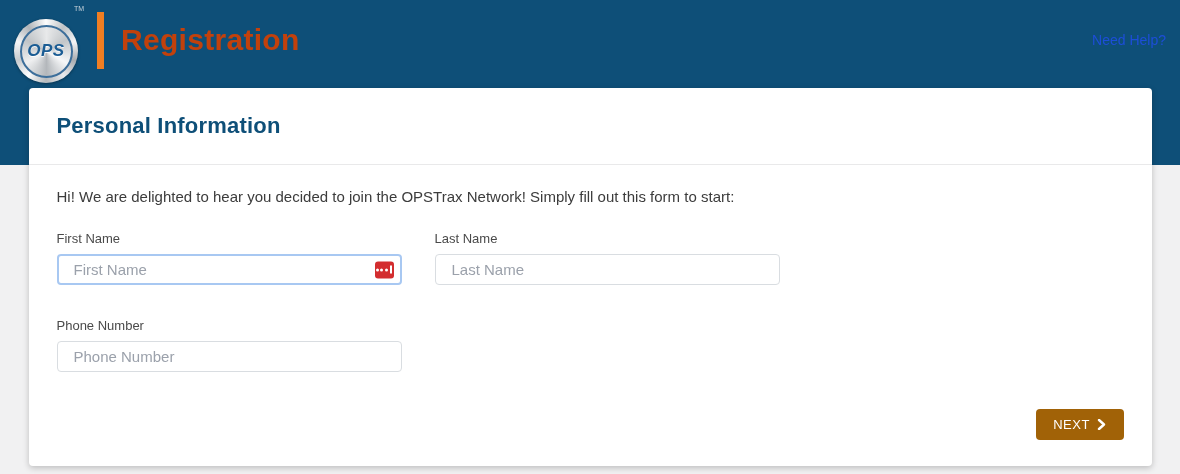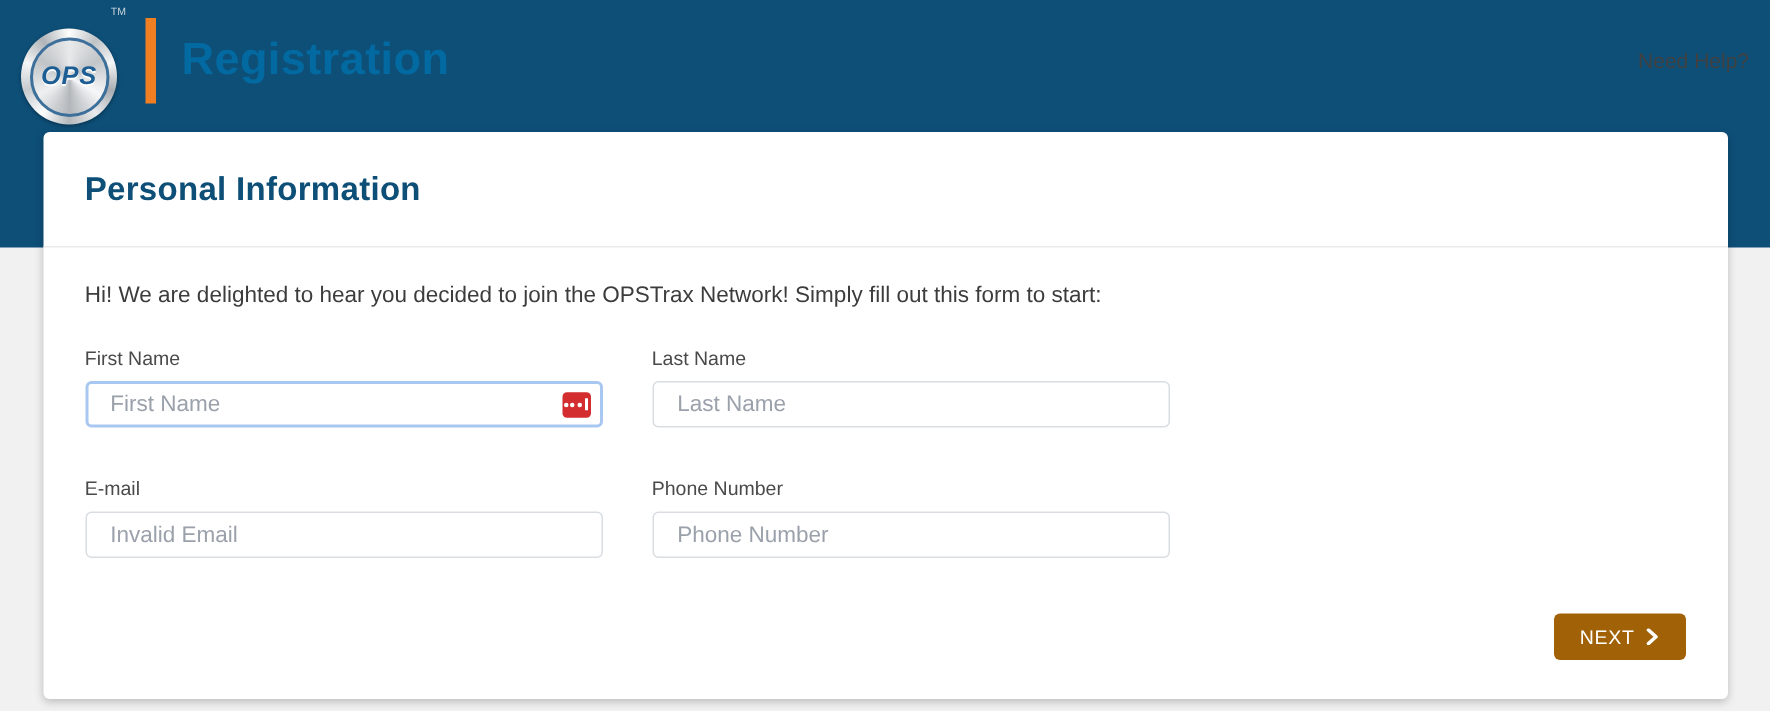--- a/index.html
+++ b/index.html
@@ -59,27 +59,27 @@
     width: 7px;
     height: 57px;
     background: #f07e22;
     margin-left: 13px;
     flex: 0 0 auto;
   }
   .header-title {
     margin-left: 17px;
     font-size: 30px;
     font-weight: bold;
-    color: #0369a1;
+    color: #c2410c;
     letter-spacing: 0.3px;
   }
   .header-spacer { flex: 1; }
   .help-link {
     font-size: 14px;
-    color: #404040;
+    color: #1d4ed8;
     text-decoration: none;
     cursor: pointer;
   }
   .card {
     position: relative;
     z-index: 1;
     width: 1123px;
     margin: 8px auto 0 auto;
     background: #ffffff;
     border-radius: 4px;
@@ -218,26 +218,20 @@
         </div>
       </div>
 
       <div class="form-field">
         <label class="field-label">Last Name</label>
         <div class="input-wrap">
           <input type="text" class="text-input" placeholder="Last Name" style="">
         </div>
       </div>
 
-      <div class="form-field">
-        <label class="field-label">E-mail</label>
-        <div class="input-wrap">
-          <input type="text" class="text-input" placeholder="Invalid Email" style="">
-        </div>
-      </div>
 
       <div class="form-field">
         <label class="field-label">Phone Number</label>
         <div class="input-wrap">
           <input type="text" class="text-input" placeholder="Phone Number" style="">
         </div>
       </div>
 
     </div>
 

